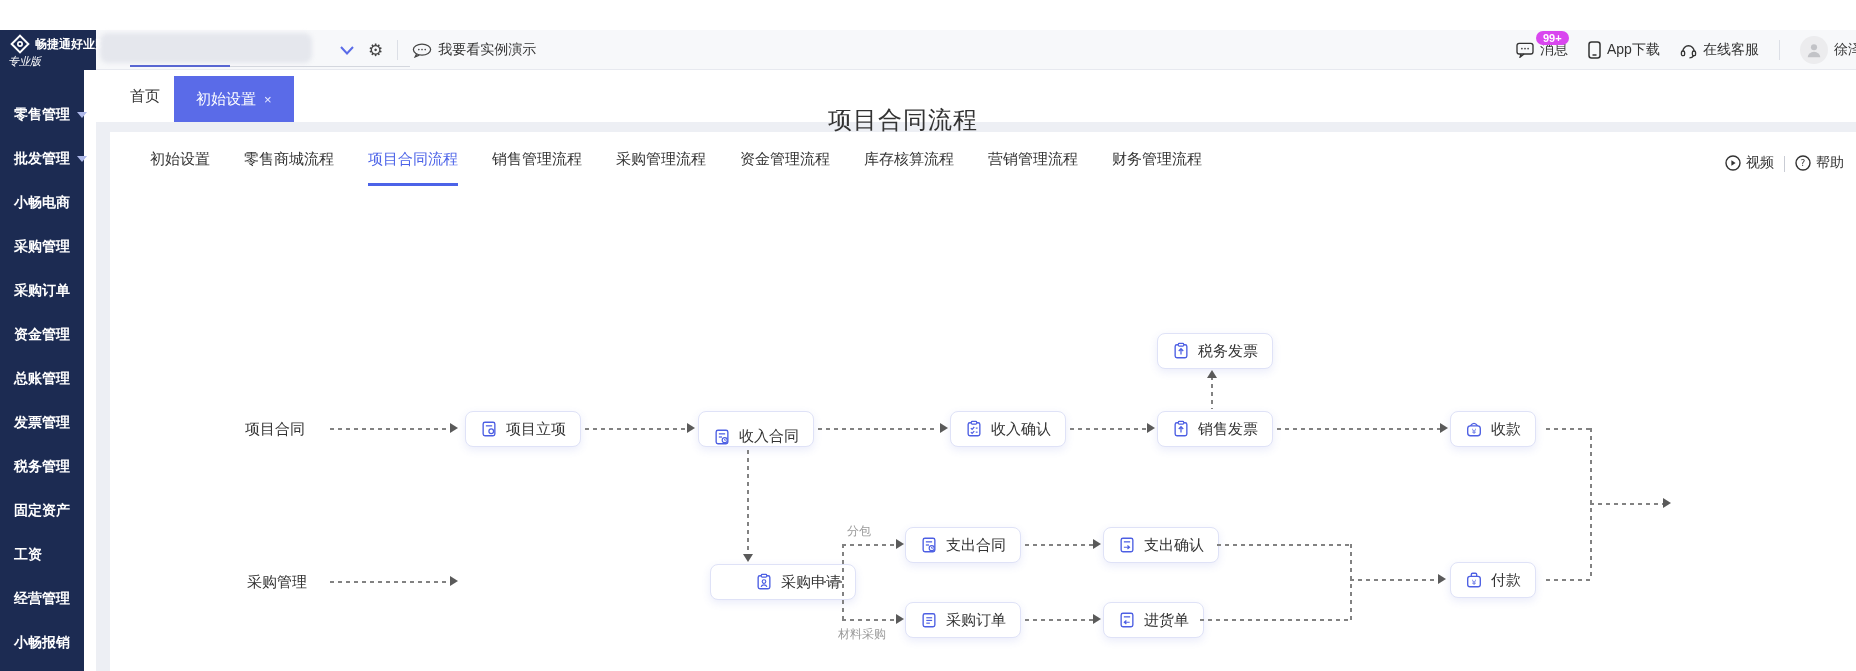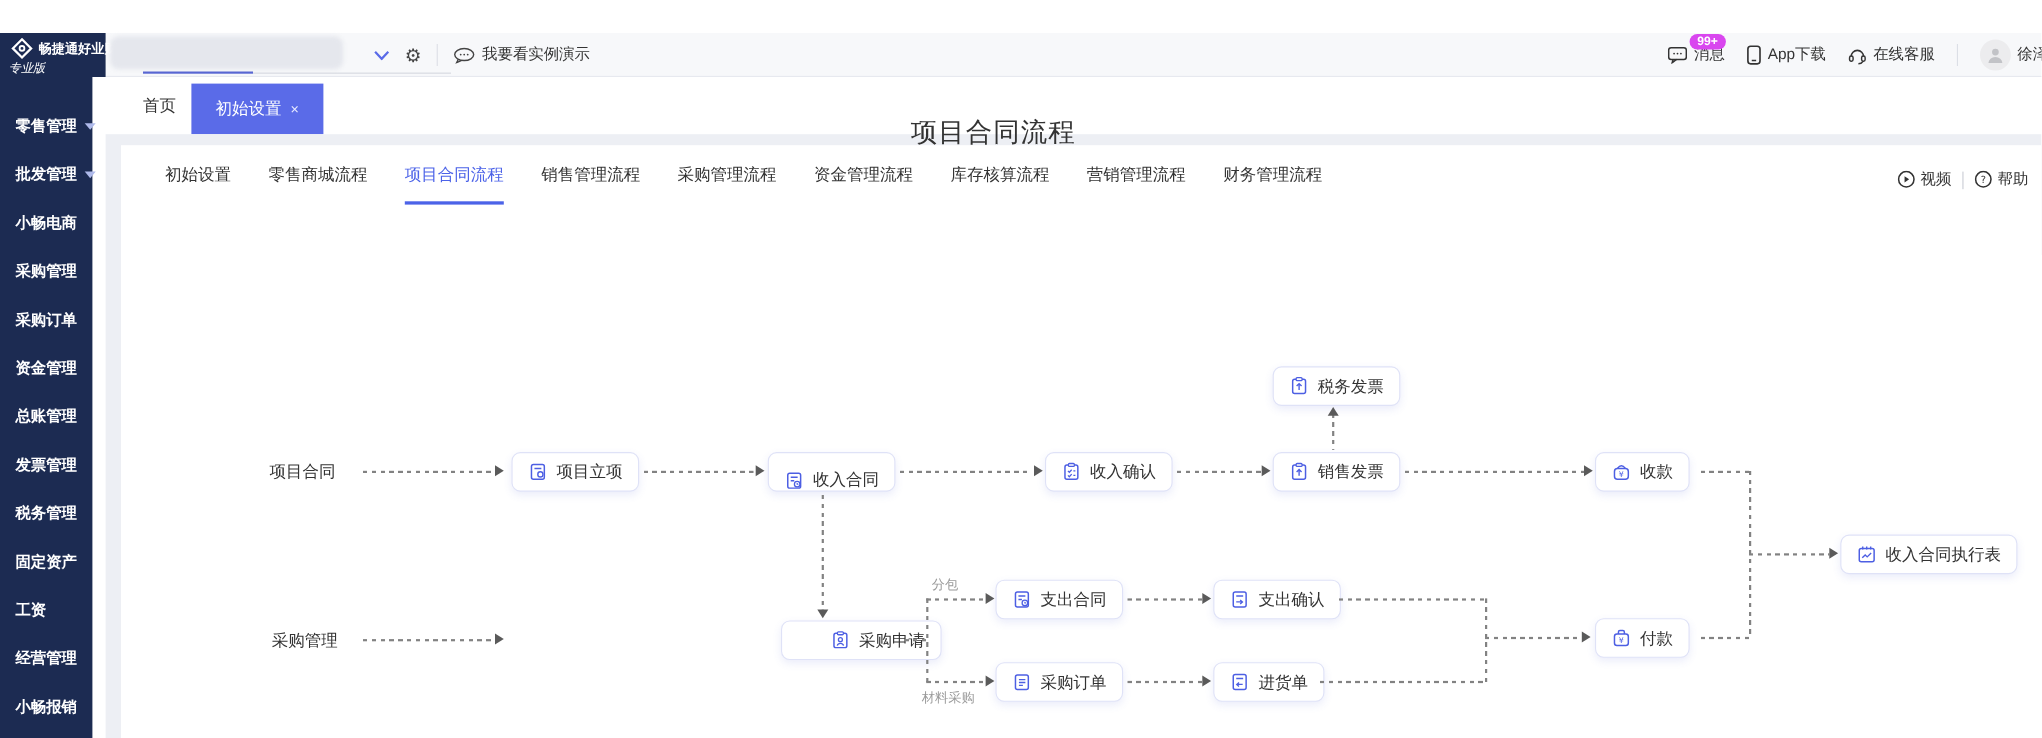--- a/index.html
+++ b/index.html
@@ -388,32 +388,20 @@
   <div class="node" style="left:1450px; top:562px;">
     <span class="nicon">
         <svg width="18" height="18" viewBox="0 0 20 20">
           <rect x="3" y="6" width="14" height="11.5" rx="2.5" fill="none" stroke="#4d5fe3" stroke-width="1.5"></rect>
           <path d="M7 6 v-2 a1.5 1.5 0 0 1 1.5-1.5 h3 a1.5 1.5 0 0 1 1.5 1.5 v2" fill="none" stroke="#4d5fe3" stroke-width="1.5"></path>
           <text x="10" y="15.2" text-anchor="middle" font-size="8" fill="#4d5fe3" font-family="DejaVu Sans">¥</text>
         </svg>
       </span>
     <span>付款</span>
   </div>
-  <div class="node" style="left:1673px; top:486px;">
-    <span class="nicon">
-        <svg width="18" height="18" viewBox="0 0 20 20">
-          <rect x="2.5" y="4" width="15" height="13.5" rx="2" fill="none" stroke="#4d5fe3" stroke-width="1.5"></rect>
-          <line x1="6" y1="2" x2="6" y2="5" stroke="#4d5fe3" stroke-width="1.4"></line>
-          <line x1="10" y1="2" x2="10" y2="5" stroke="#4d5fe3" stroke-width="1.4"></line>
-          <line x1="14" y1="2" x2="14" y2="5" stroke="#4d5fe3" stroke-width="1.4"></line>
-          <path d="M5.5 13.5 l3-3 l2 2 l4-4" fill="none" stroke="#4d5fe3" stroke-width="1.4"></path>
-        </svg>
-      </span>
-    <span>收入合同执行表</span>
-  </div>
 
   <div class="blabel" style="left:847px; top:523px;">分包</div>
   <div class="blabel" style="left:838px; top:626px;">材料采购</div>
 
   <div class="hl" style="left:330px; top:428px; width:120px;"></div>
   <div class="hl" style="left:585px; top:428px; width:100px;"></div>
   <div class="hl" style="left:818px; top:428px; width:120px;"></div>
   <div class="hl" style="left:1070px; top:428px; width:77px;"></div>
   <div class="hl" style="left:1277px; top:428px; width:163px;"></div>
   <div class="hl" style="left:1546px; top:428px; width:45px;"></div>

